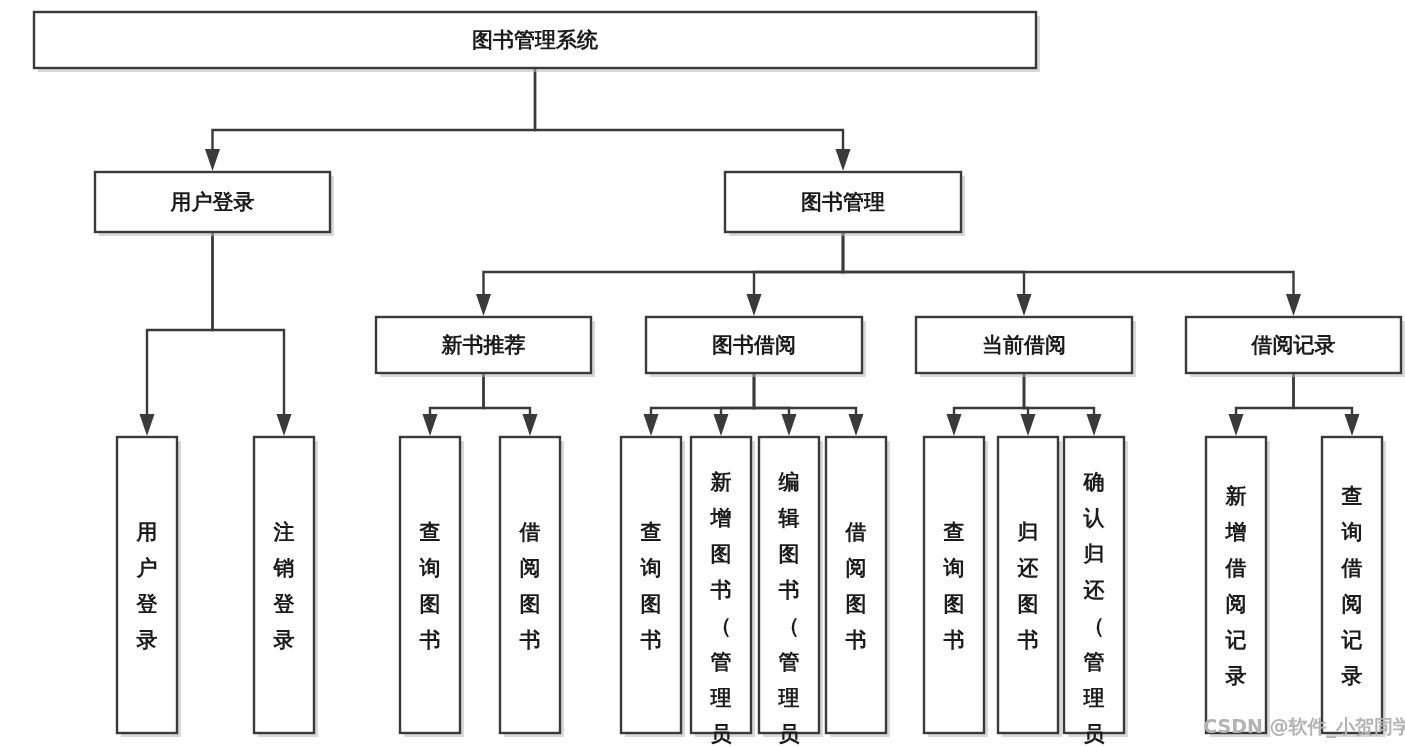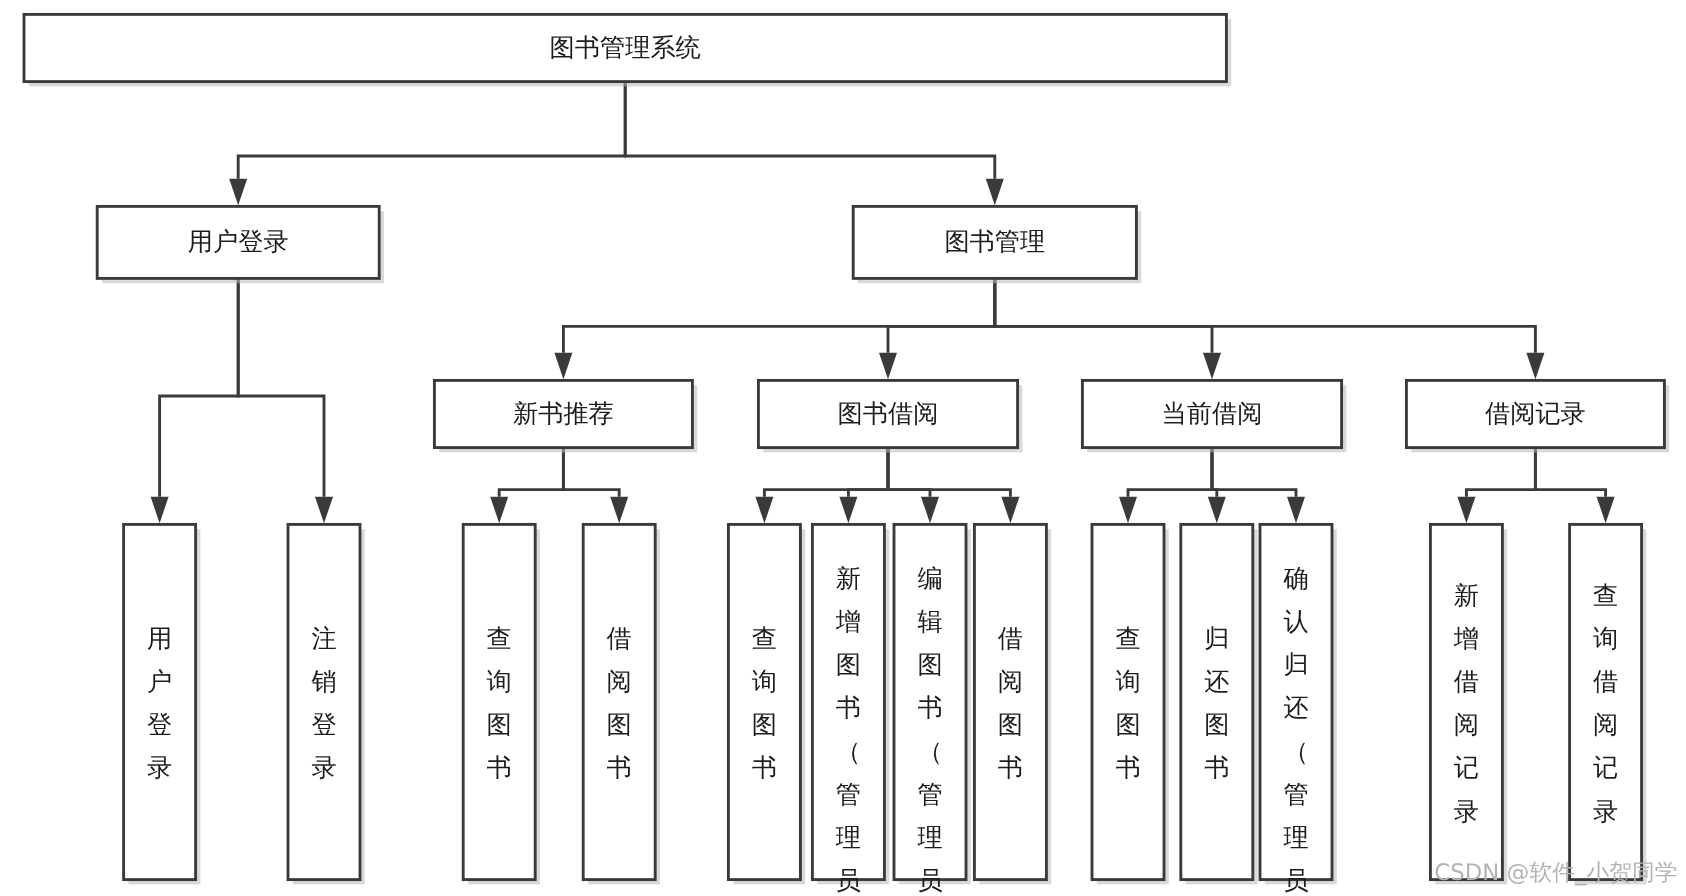--- a/index.html
+++ b/index.html
@@ -10,24 +10,25 @@
   }
   body {
     width: 1405px;
     height: 747px;
     position: relative;
     overflow: hidden;
     font-family: "DejaVu Sans", "Liberation Sans", sans-serif;
   }
   #diagram-root {
     position: absolute;
-    left: 0;
+    left: 14px;
     top: 0;
     width: 1277px;
     height: 747px;
+    font-weight: bold;
   }
   svg#flowchart {
     display: block;
     width: 1405px;
     height: 747px;
     background: #ffffff;
   }
   .node-box {
     fill: #ffffff;
     stroke: #3a3a3a;

